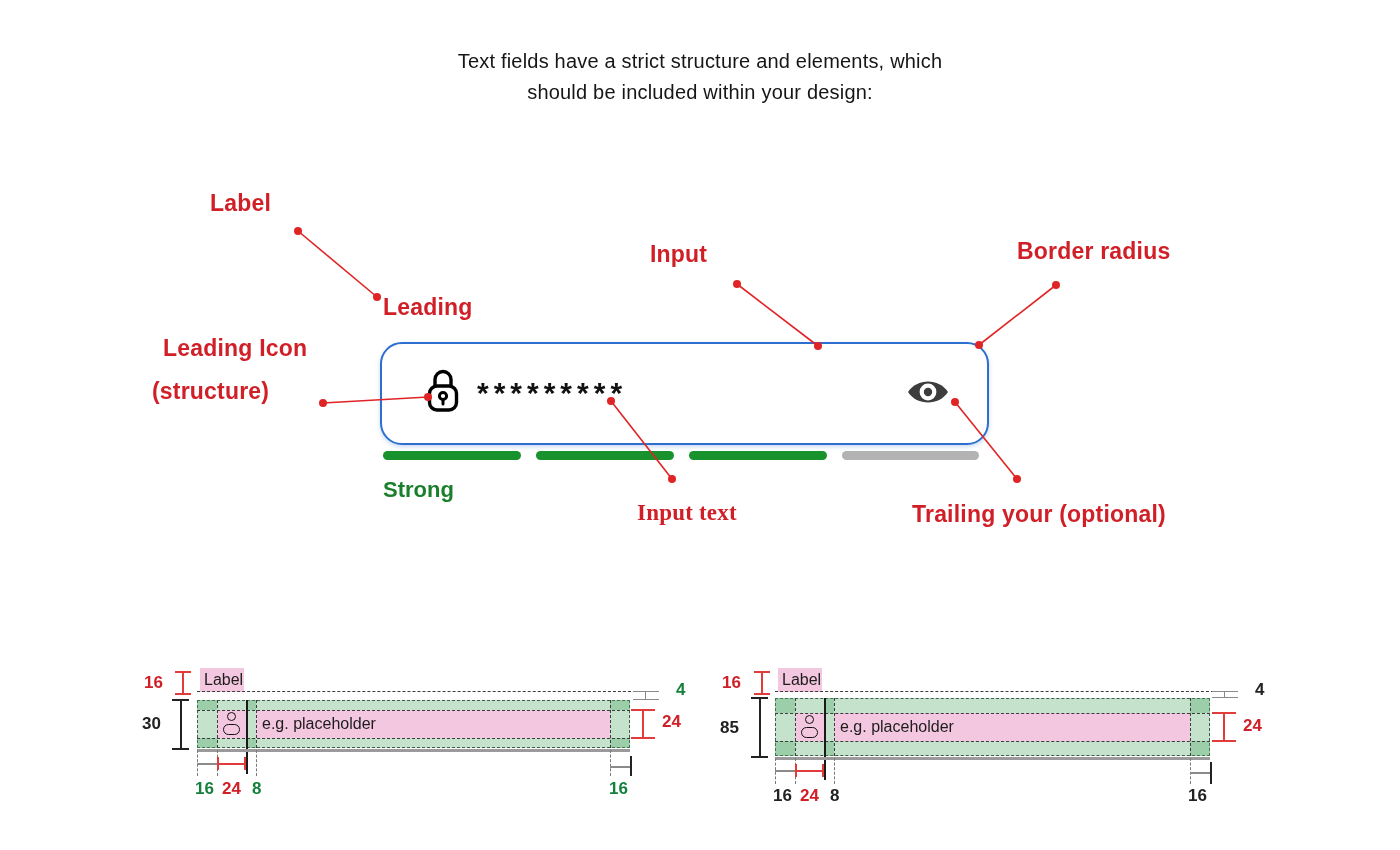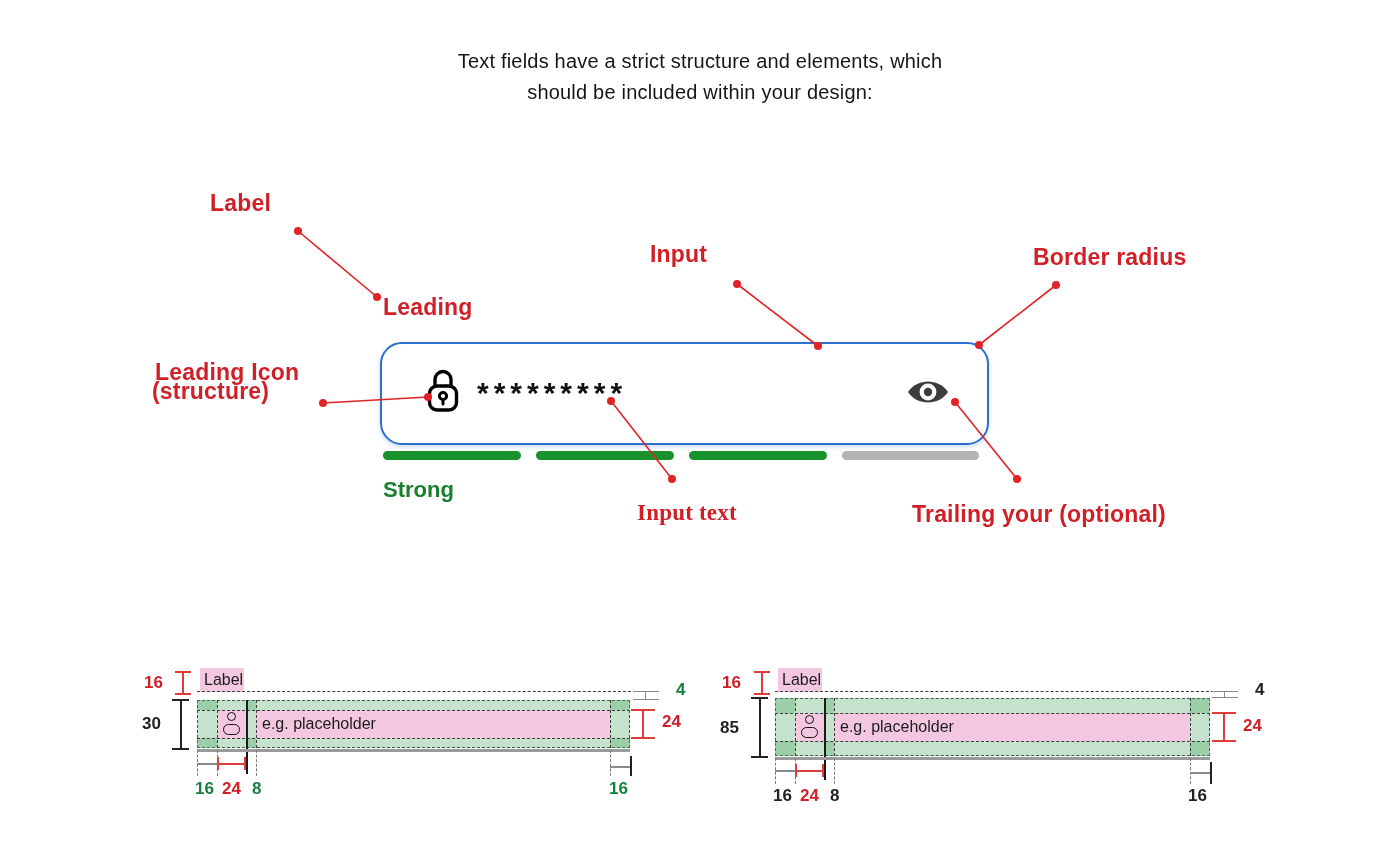--- a/index.html
+++ b/index.html
@@ -56,22 +56,22 @@
 <body>
 
 <div class="abs heading">
   <div>Text fields have a strict structure and elements, which</div>
   <div>should be included within your design:</div>
 </div>
 
 <div class="abs red-label" style="left:210px;top:190px;">Label</div>
 <div class="abs red-label" style="left:383px;top:294px;">Leading</div>
 <div class="abs red-label" style="left:650px;top:241px;">Input</div>
-<div class="abs red-label" style="left:1017px;top:244px;margin-left:16px;">Border radius</div>
-<div class="abs red-label" style="left:155px;top:335px;margin-top:24px;">Leading Icon</div>
+<div class="abs red-label" style="left:1017px;top:238px;">Border radius</div>
+<div class="abs red-label" style="left:163px;top:335px;">Leading Icon</div>
 <div class="abs red-label" style="left:152px;top:378px;">(structure)</div>
 <div class="abs red-label" style="left:637px;top:500px;font-family:Liberation Serif, serif;">Input text</div>
 <div class="abs red-label" style="left:912px;top:501px;">Trailing your (optional)</div>
 
 <div class="abs pw-field"></div>
 
 <svg class="abs" style="left:424px;top:366px;" width="38" height="48" viewBox="0 0 38 48">
   <path d="M11 20 V13.5 A8 8 0 0 1 27 13.5 V20" fill="none" stroke="#000" stroke-width="3.4" stroke-linecap="round"></path>
   <rect x="5.5" y="20" width="27" height="24" rx="7.5" fill="none" stroke="#000" stroke-width="3.4"></rect>
   <circle cx="19" cy="30" r="3.6" fill="none" stroke="#000" stroke-width="3"></circle>

